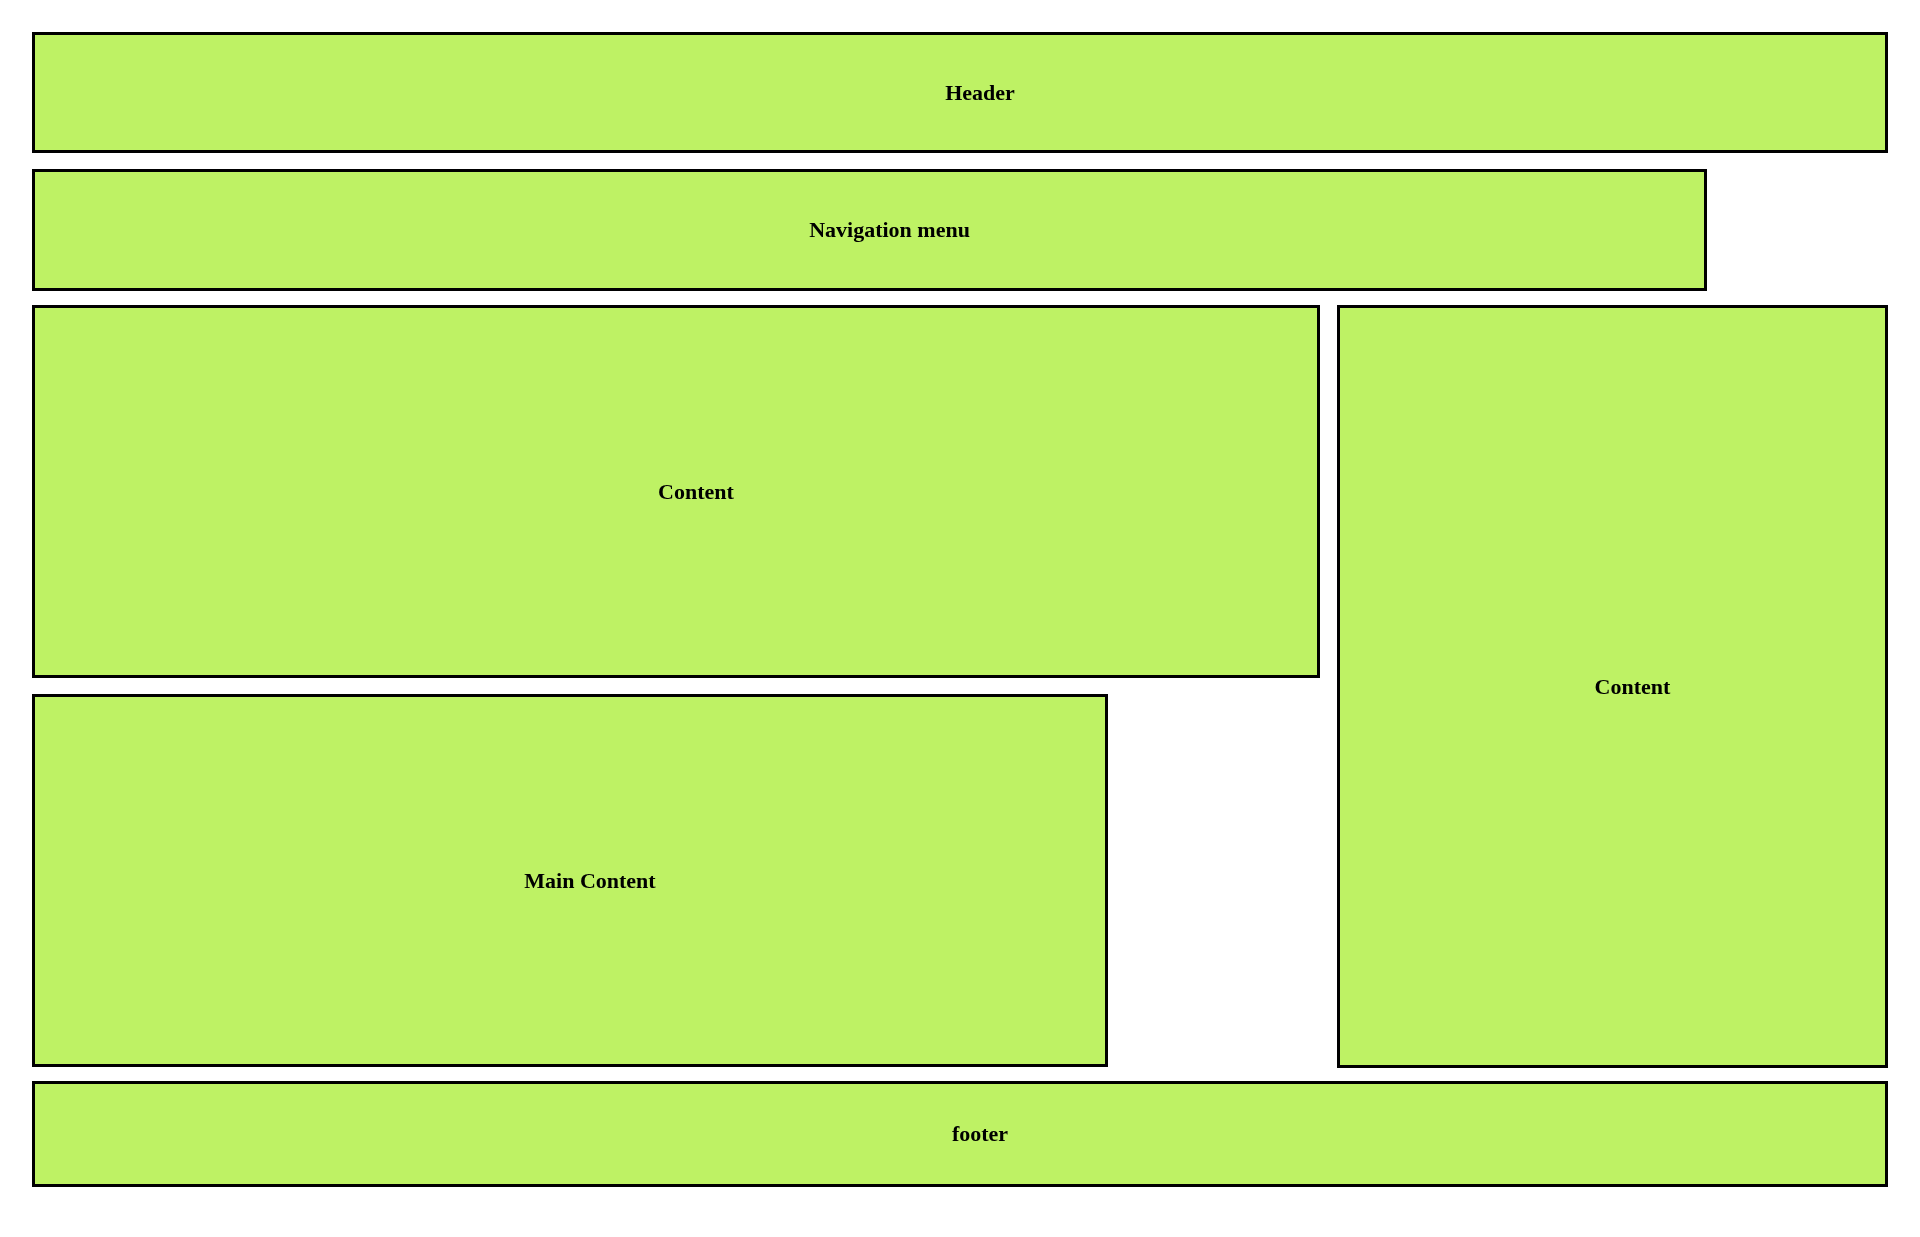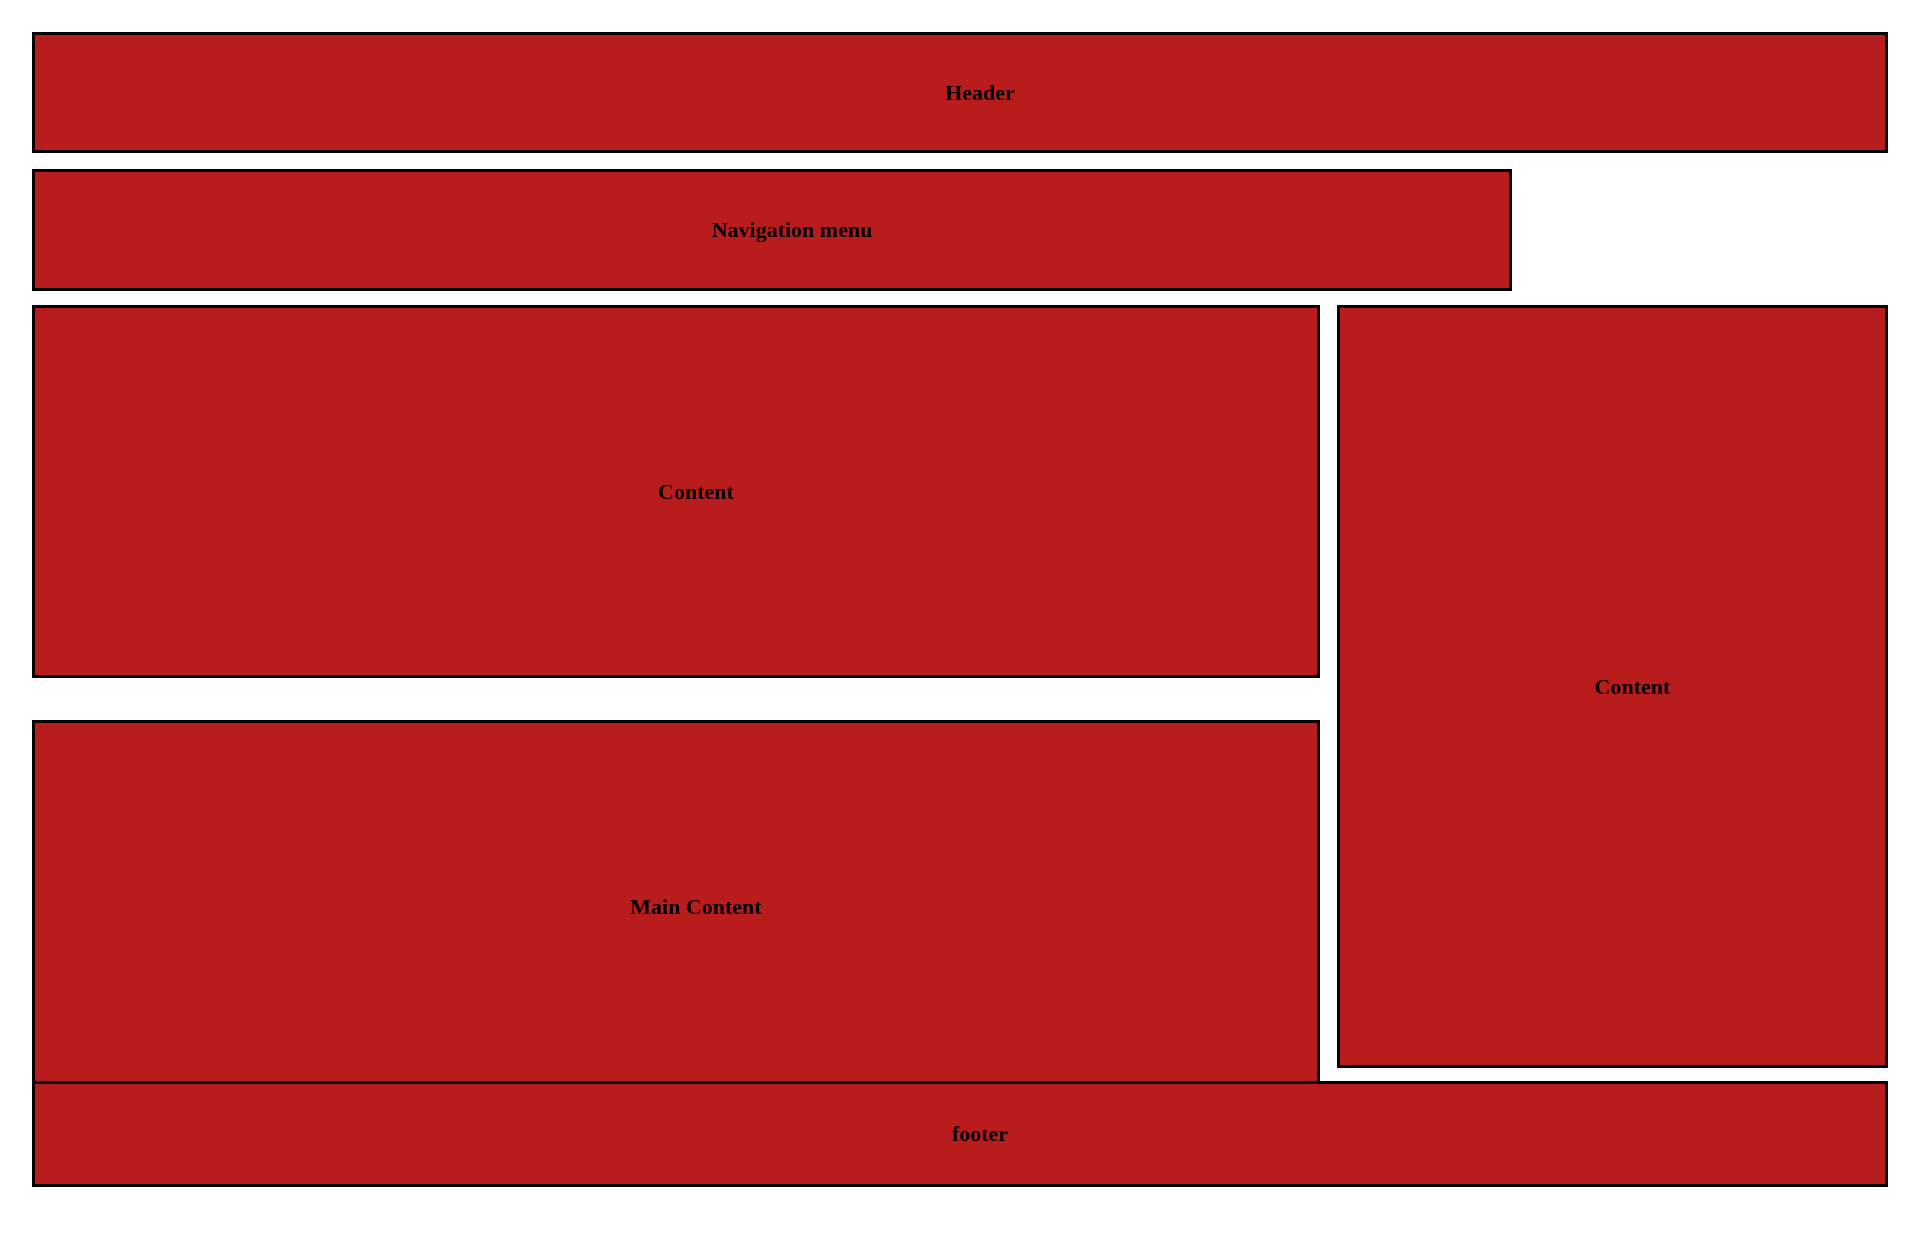--- a/index.html
+++ b/index.html
@@ -12,36 +12,36 @@
     height: 1237px;
     background: #ffffff;
     position: relative;
     font-family: "Liberation Serif", serif;
     overflow: hidden;
   }
   .box {
     position: absolute;
     box-sizing: border-box;
     border: 3px solid #000000;
-    background: #b91c1c;
+    background: #bef264;
     display: flex;
     align-items: center;
     justify-content: center;
     padding-left: 40px;
   }
   .box-label {
     font-weight: 700;
     font-size: 22px;
     color: #000000;
     white-space: nowrap;
   }
   #header-box  { left: 32px;   top: 32px;   width: 1856px; height: 121px; }
-  #nav-box     { left: 32px;   top: 169px;  width: 1480px; height: 122px; }
+  #nav-box     { left: 32px;   top: 169px;  width: 1675px; height: 122px; }
   #content-box { left: 32px;   top: 305px;  width: 1288px; height: 373px; }
-  #main-box    { left: 32px;   top: 720px;  width: 1288px; height: 373px; }
+  #main-box    { left: 32px;   top: 694px;  width: 1076px; height: 373px; }
   #sidebar-box { left: 1337px; top: 305px;  width: 551px;  height: 763px; }
   #footer-box  { left: 32px;   top: 1081px; width: 1856px; height: 106px; }
 </style>
 </head>
 <body>
 
 <div id="header-box" class="box">
   <span class="box-label">Header</span>
 </div>
 

